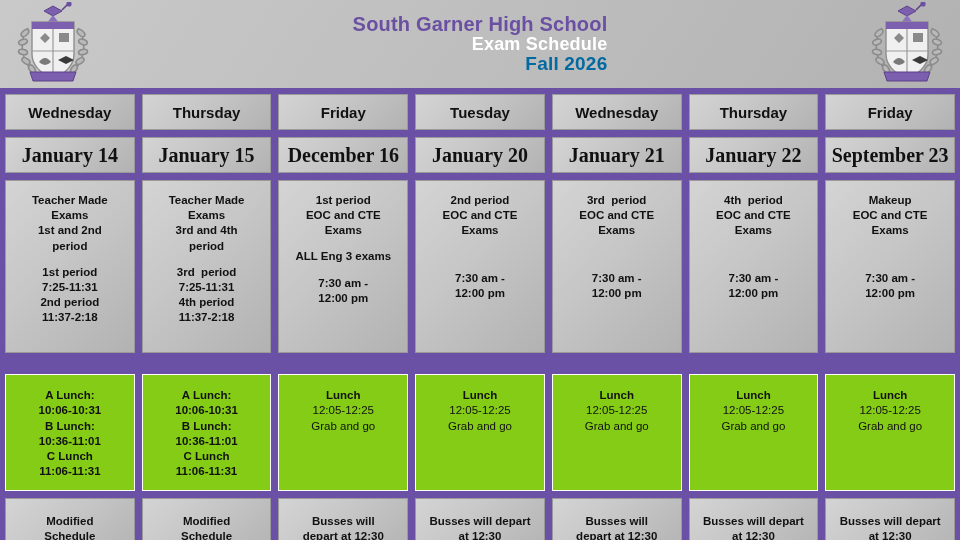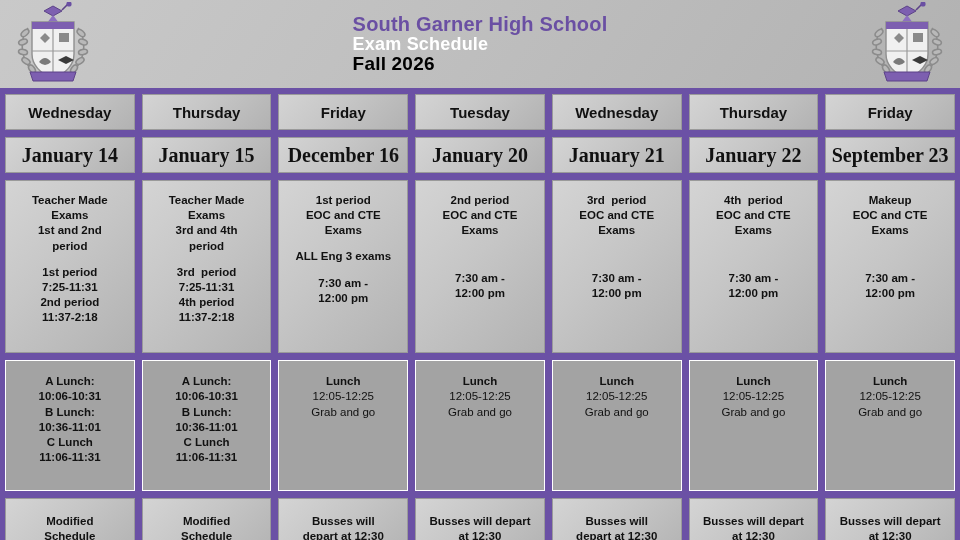--- a/index.html
+++ b/index.html
@@ -17,25 +17,25 @@
     height:88px;
     width:960px;
     display:flex;
     align-items:center;
     justify-content:center;
   }
   .crest { position:absolute; top:2px; width:78px; height:84px; }
   .crest.left  { left:14px; }
   .crest.right { right:14px; }
 
-  #title-block { text-align:left; line-height:1.05; }
+  #title-block { text-align:right; line-height:1.05; }
   .title-line { font-weight:bold; letter-spacing:.2px; }
   #school-name  { font-size:20px; color:#6a4fa3; }
   #subtitle     { font-size:18px; color:#ffffff; }
-  #term         { font-size:19px; color:#000000; }
+  #term         { font-size:19px; color:#0369a1; }
 
   
   #schedule-table {
     width:960px;
     height:520px;
     background:#6b51a5;
     padding:6px 5px 4px 5px;
     display:grid;
     grid-template-columns:repeat(7,1fr);
     grid-template-rows:36px 36px 173px 131px 62px;
@@ -47,21 +47,21 @@
     display:flex;
     flex-direction:column;
     align-items:center;
     text-align:center;
     color:#111;
     overflow:hidden;
   }
   .cell.gray {
     background:linear-gradient(135deg,#d4d4d4 0%,#c6c6c6 45%,#b2b2b2 100%);
   }
-  .cell.white { background:#a3a3a3; border-color:#ffffff; }
+  .cell.white { background:#84cc16; border-color:#ffffff;margin-top:14px; }
 
   .cell.day   { justify-content:center; font-size:15px; font-weight:bold; }
   .cell.date  { justify-content:center; font-size:20px; font-weight:bold;
                 font-family:"Liberation Serif", serif; }
   .cell.exam  { justify-content:flex-start; padding-top:12px; font-size:11.5px;
                 font-weight:bold; line-height:1.32; }
   .cell.lunch { justify-content:flex-start; padding-top:13px; font-size:11.5px;
                 line-height:1.33; }
   .cell.bus   { justify-content:center; font-size:11.5px; font-weight:bold;
                 line-height:1.32; }

